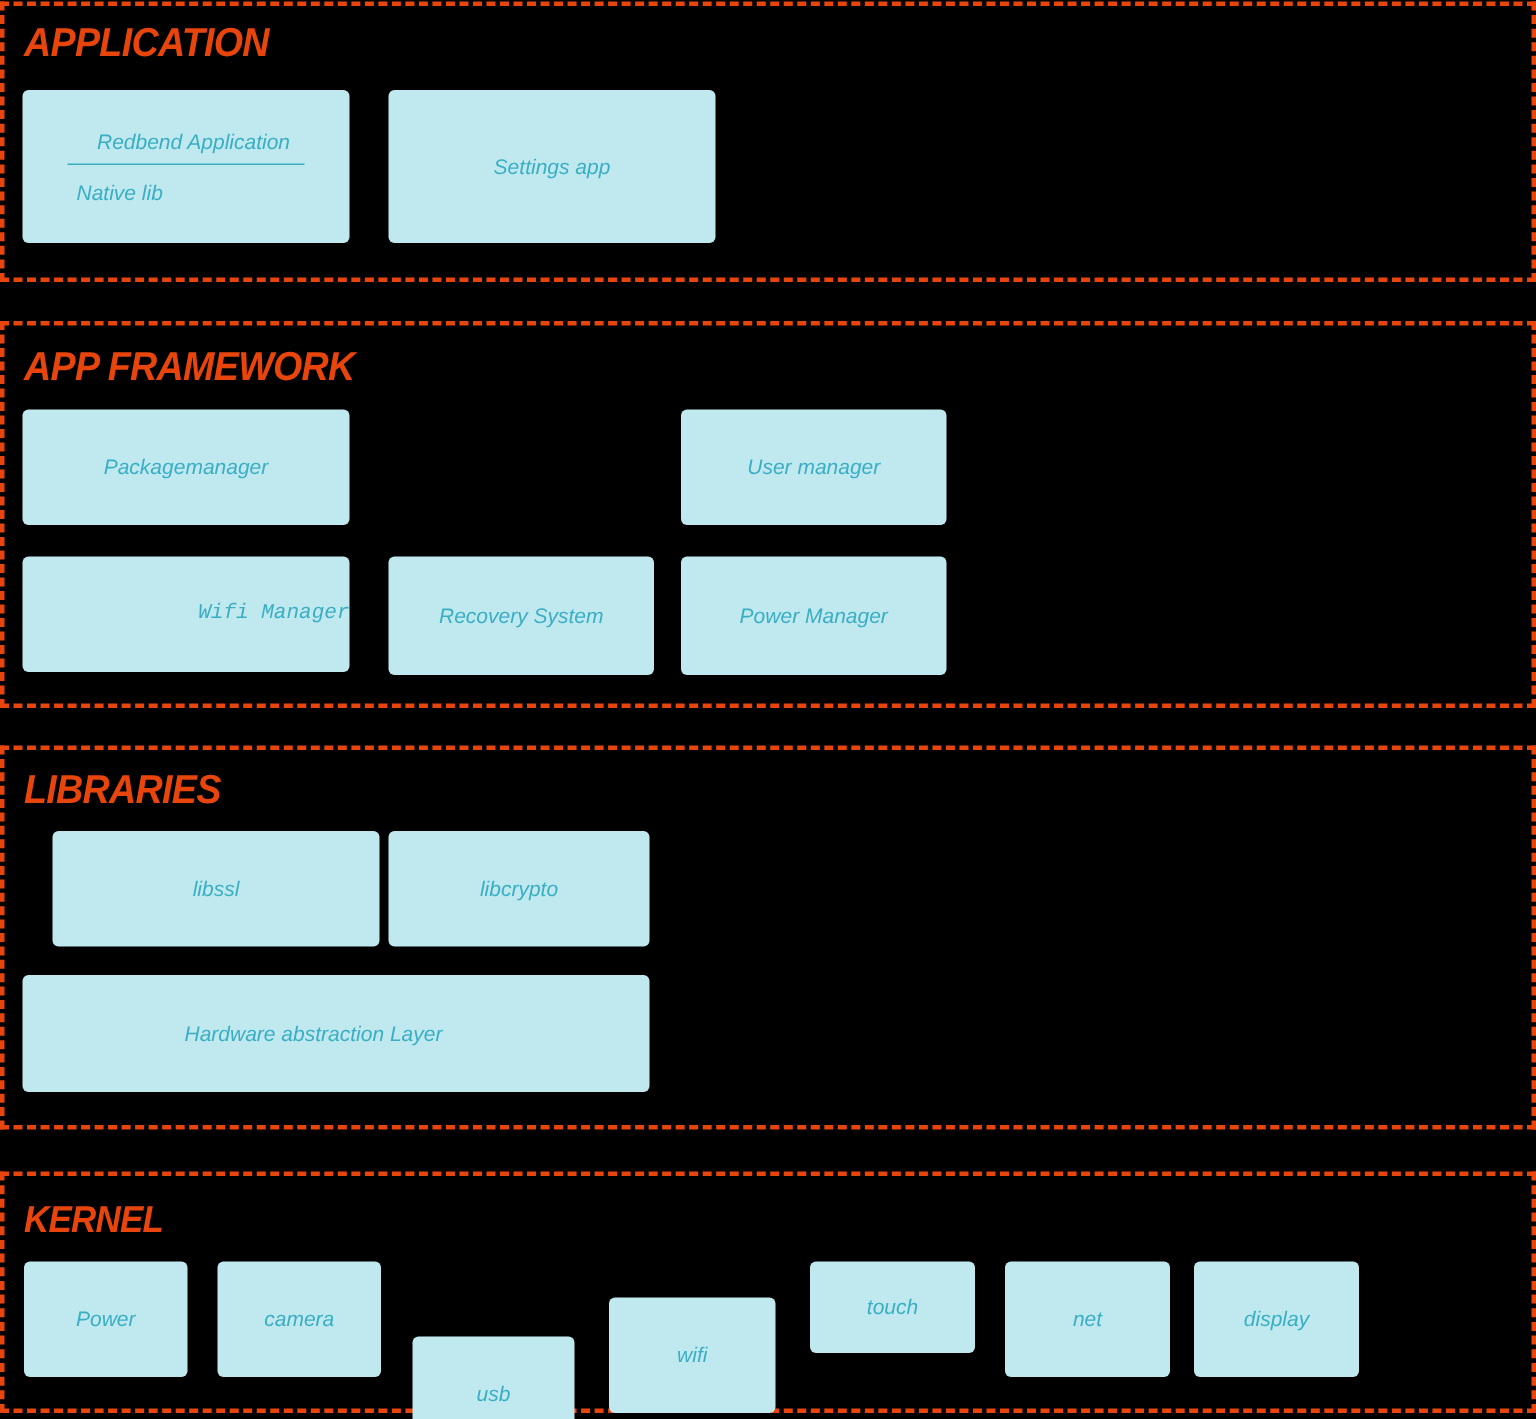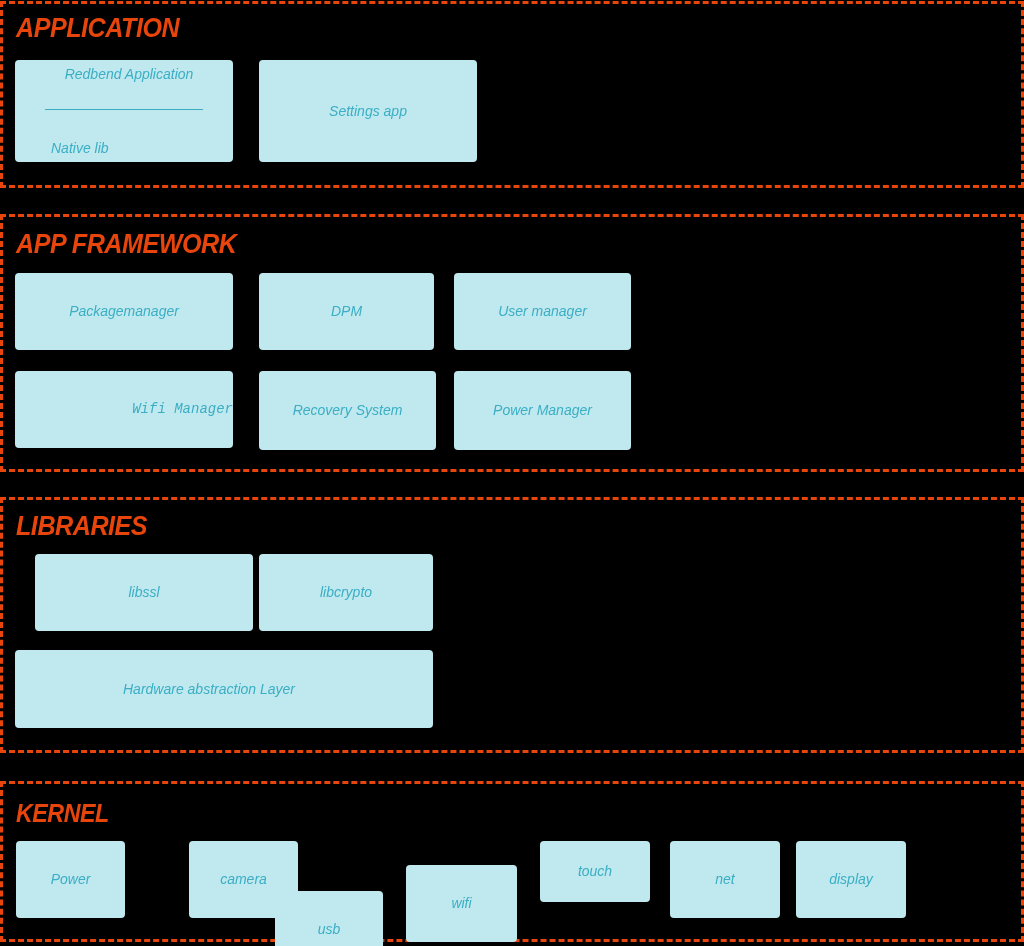--- a/index.html
+++ b/index.html
@@ -51,21 +51,20 @@
     background: #BFE9EF;
     border-radius: 4px;
     display: flex;
     align-items: center;
     justify-content: center;
     color: #3BAEC4;
     font-style: italic;
     font-size: 14px;
     line-height: 1.2;
     text-align: center;
-    gap: 20px;
   }
 
   .block.split {
     flex-direction: column;
     justify-content: center;
     align-items: stretch;
   }
 
   .block .split-top {
     text-align: center;
@@ -114,23 +113,20 @@
   </div>
 
   <div class="layer" style="left:0px; top:214px; width:1024px; height:258px;"></div>
 
   <div class="layer-title" style="left:16px; top:231px; font-size:27px;">APP FRAMEWORK</div>
 
   <div class="block" style="left:15px; top:273px; width:218px; height:77px;">
     <span>Packagemanager</span>
   </div>
 
-  <div class="block" style="left:259px; top:273px; width:175px; height:77px;">
-    <span>DPM</span>
-  </div>
 
   <div class="block" style="left:454px; top:273px; width:177px; height:77px;">
     <span>User manager</span>
   </div>
 
   <div class="block left-ish" style="left:15px; top:371px; width:218px; height:77px;">
     <span>Wifi Manager</span>
   </div>
 
   <div class="block" style="left:259px; top:371px; width:177px; height:79px;">
@@ -158,21 +154,21 @@
   </div>
 
   <div class="layer" style="left:0px; top:781px; width:1024px; height:161px;"></div>
 
   <div class="layer-title" style="left:16px; top:801px; font-size:25px;">KERNEL</div>
 
   <div class="block" style="left:16px; top:841px; width:109px; height:77px;">
     <span>Power</span>
   </div>
 
-  <div class="block" style="left:145px; top:841px; width:109px; height:77px;margin-left:44px;">
+  <div class="block" style="left:145px; top:841px; width:109px; height:77px;">
     <span>camera</span>
   </div>
 
   <div class="block" style="left:275px; top:891px; width:108px; height:77px;">
     <span>usb</span>
   </div>
 
   <div class="block" style="left:406px; top:841px; width:111px; height:77px;margin-top:24px;">
     <span>wifi</span>
   </div>

